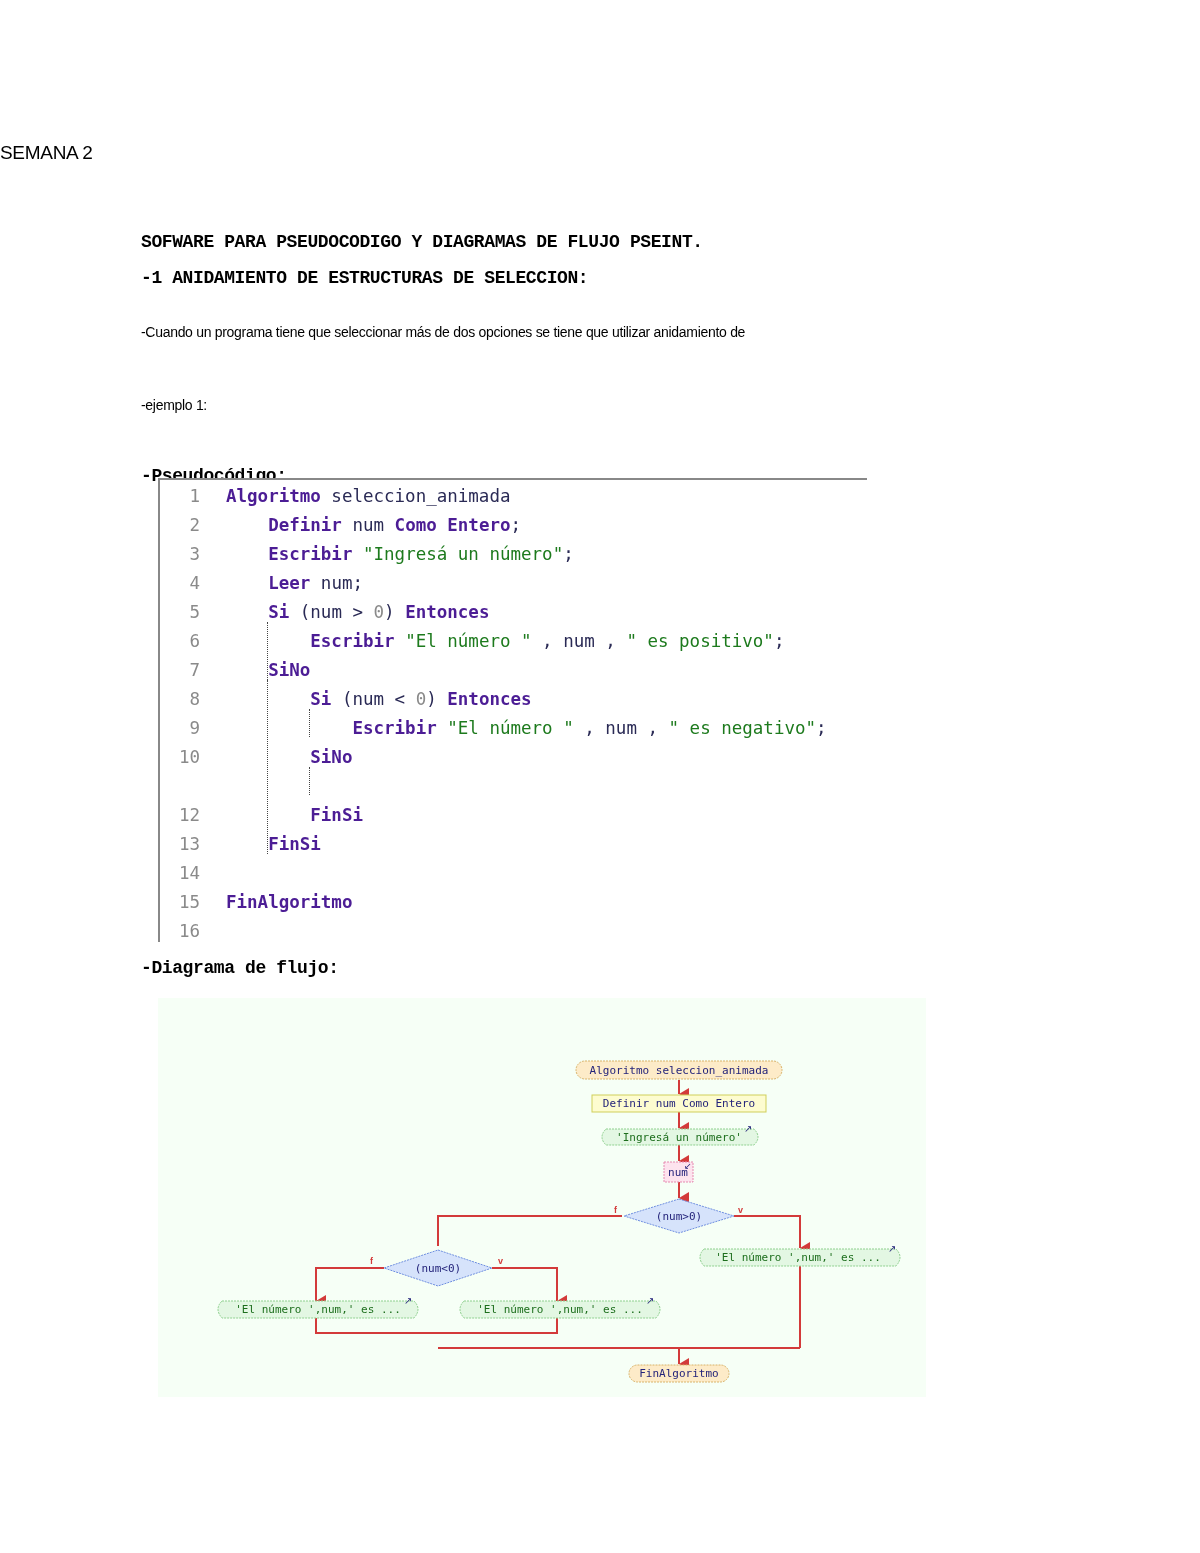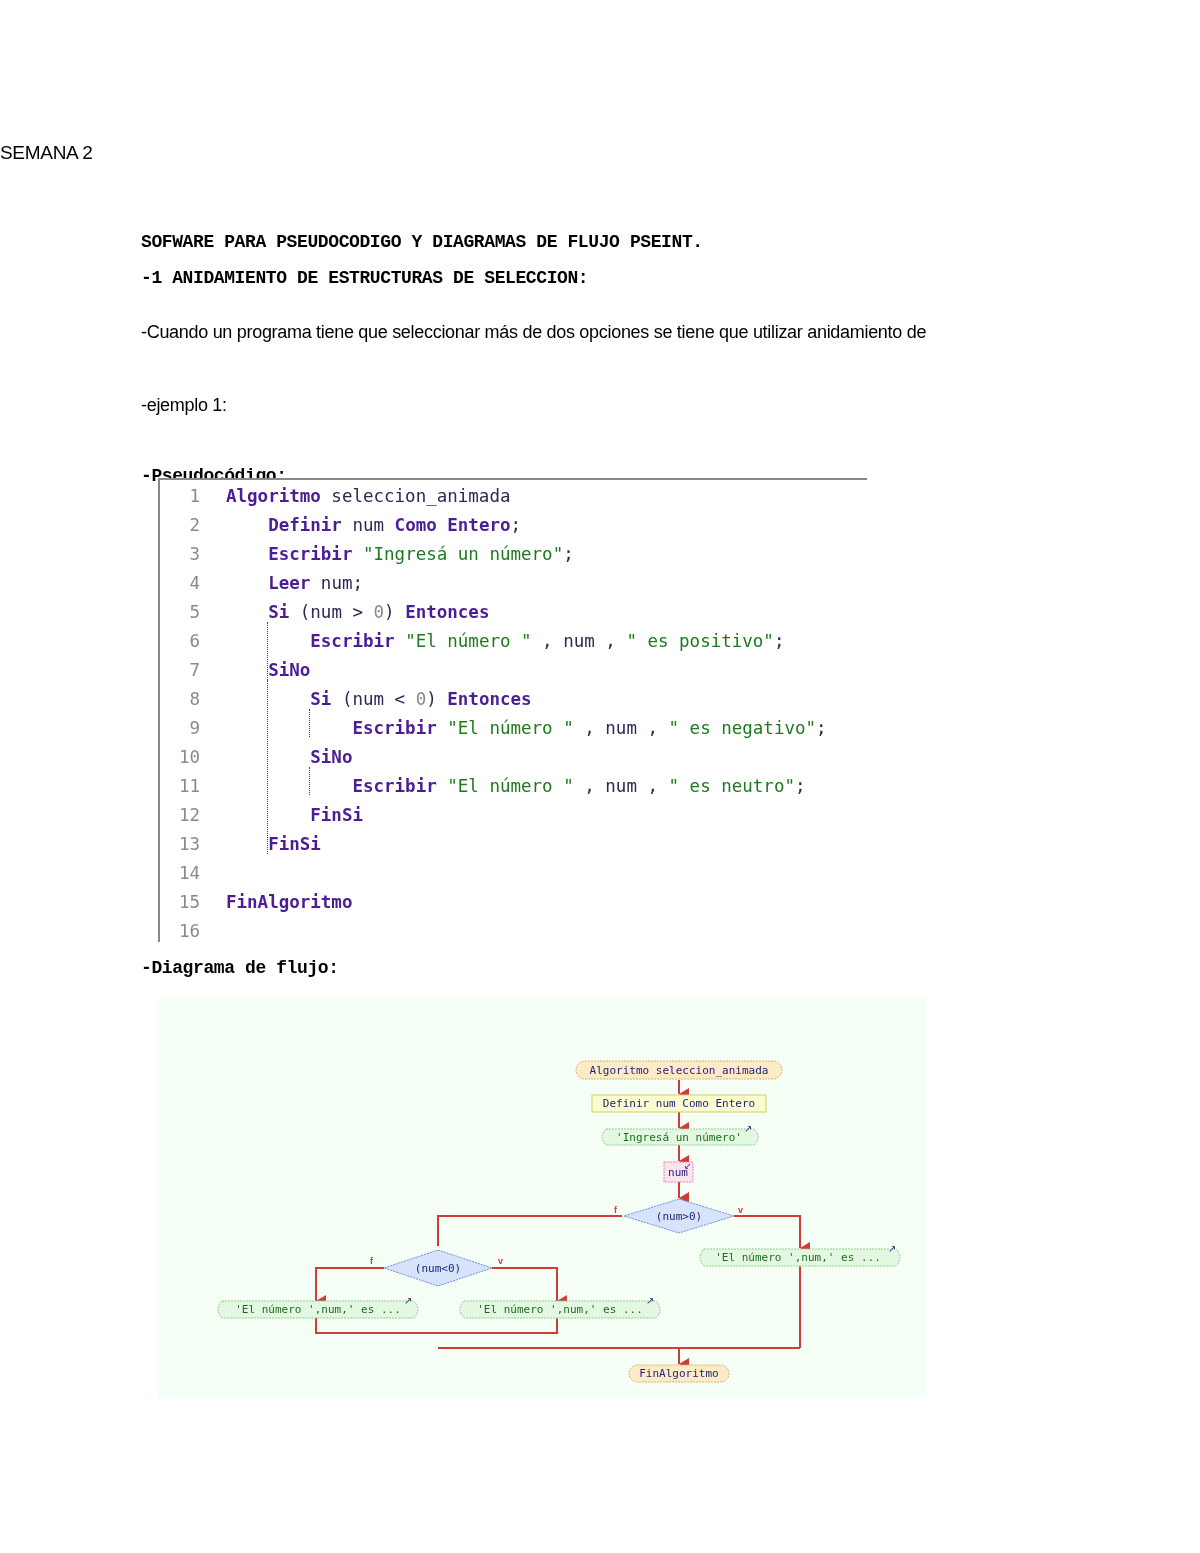--- a/index.html
+++ b/index.html
@@ -1,21 +1,21 @@
 <!DOCTYPE html>
 <html><head>
 <meta charset="utf-8">
 <style>
   html, body { margin: 0; padding: 0; background: #ffffff; }
   body { width: 1200px; height: 1553px; position: relative; overflow: hidden;
          font-family: "Liberation Sans", "DejaVu Sans", sans-serif; color: #000; }
   .abs { position: absolute; }
   .title { left: 0; width: 1200px; top: 142px; text-align: left; font-weight: normal; font-size: 19px; letter-spacing: -0.3px; }
   .h { left: 141px; font-weight: bold; font-size: 18px; letter-spacing: -0.4px; font-family: Liberation Mono, monospace; }
-  .p { left: 141px; font-size: 18px; letter-spacing: -0.3px; line-height: 29px; width: 900px; }
+  .p { left: 141px; font-size: 14px; letter-spacing: -0.3px; line-height: 29px; width: 900px; }
 
   
   .codebox { left: 158px; top: 478px; width: 707px; height: 462px; border-top: 2px solid #888; border-left: 2px solid #888; background: #fff; }
   .code-line { position: absolute; left: 0; height: 29px; line-height: 29px; white-space: pre;
                font-family: "DejaVu Sans Mono", "Liberation Mono", monospace; font-size: 17.5px; }
   .ln { position: absolute; left: 0; width: 40px; text-align: right; color: #8a8a8a; }
   .ct { position: absolute; left: 66px; }
   .kw { color: #4c1d95; font-weight: bold; }
   .id { color: #2a2a55; }
   .st { color: #1d7a1d; }
@@ -48,21 +48,20 @@
 <div class="code-line" style="top: 2px; width: 700px;"><span class="ln">1</span><span class="ct"><span class="kw">Algoritmo</span><span class="id"> seleccion_animada</span></span></div>
     <div class="code-line" style="top: 31px; width: 700px;"><span class="ln">2</span><span class="ct">    <span class="kw">Definir</span><span class="id"> num </span><span class="kw">Como Entero</span><span class="op">;</span></span></div>
     <div class="code-line" style="top: 60px; width: 700px;"><span class="ln">3</span><span class="ct">    <span class="kw">Escribir</span><span class="st"> "Ingresá un número"</span><span class="op">;</span></span></div>
     <div class="code-line" style="top: 89px; width: 700px;"><span class="ln">4</span><span class="ct">    <span class="kw">Leer</span><span class="id"> num</span><span class="op">;</span></span></div>
     <div class="code-line" style="top: 118px; width: 700px;"><span class="ln">5</span><span class="ct">    <span class="kw">Si</span><span class="op"> (num &gt; </span><span class="nu">0</span><span class="op">) </span><span class="kw">Entonces</span></span></div>
     <div class="code-line" style="top: 147px; width: 700px;"><span class="ln">6</span><span class="ct">        <span class="kw">Escribir</span><span class="st"> "El número "</span><span class="op"> , num , </span><span class="st">" es positivo"</span><span class="op">;</span></span></div>
     <div class="code-line" style="top: 176px; width: 700px;"><span class="ln">7</span><span class="ct">    <span class="kw">SiNo</span></span></div>
     <div class="code-line" style="top: 205px; width: 700px;"><span class="ln">8</span><span class="ct">        <span class="kw">Si</span><span class="op"> (num &lt; </span><span class="nu">0</span><span class="op">) </span><span class="kw">Entonces</span></span></div>
     <div class="code-line" style="top: 234px; width: 700px;"><span class="ln">9</span><span class="ct">            <span class="kw">Escribir</span><span class="st"> "El número "</span><span class="op"> , num , </span><span class="st">" es negativo"</span><span class="op">;</span></span></div>
     <div class="code-line" style="top: 263px; width: 700px;"><span class="ln">10</span><span class="ct">        <span class="kw">SiNo</span></span></div>
-    <div class="code-line" style="top: 292px; width: 700px;"><span class="ln">11</span><span class="ct">            <span class="kw">Escribir</span><span class="st"> "El número "</span><span class="op"> , num , </span><span class="st">" es neutro"</span><span class="op">;</span></span></div>
     <div class="code-line" style="top: 321px; width: 700px;"><span class="ln">12</span><span class="ct">        <span class="kw">FinSi</span></span></div>
     <div class="code-line" style="top: 350px; width: 700px;"><span class="ln">13</span><span class="ct">    <span class="kw">FinSi</span></span></div>
     <div class="code-line" style="top: 379px; width: 700px;"><span class="ln">14</span><span class="ct"></span></div>
     <div class="code-line" style="top: 408px; width: 700px;"><span class="ln">15</span><span class="ct"><span class="kw">FinAlgoritmo</span></span></div>
     <div class="code-line" style="top: 437px; width: 700px;"><span class="ln">16</span><span class="ct"></span></div>
   </div>
 
 <div class="abs h" style="top:958px;">-Diagrama de flujo:</div>
 
 <div class="abs flow">

